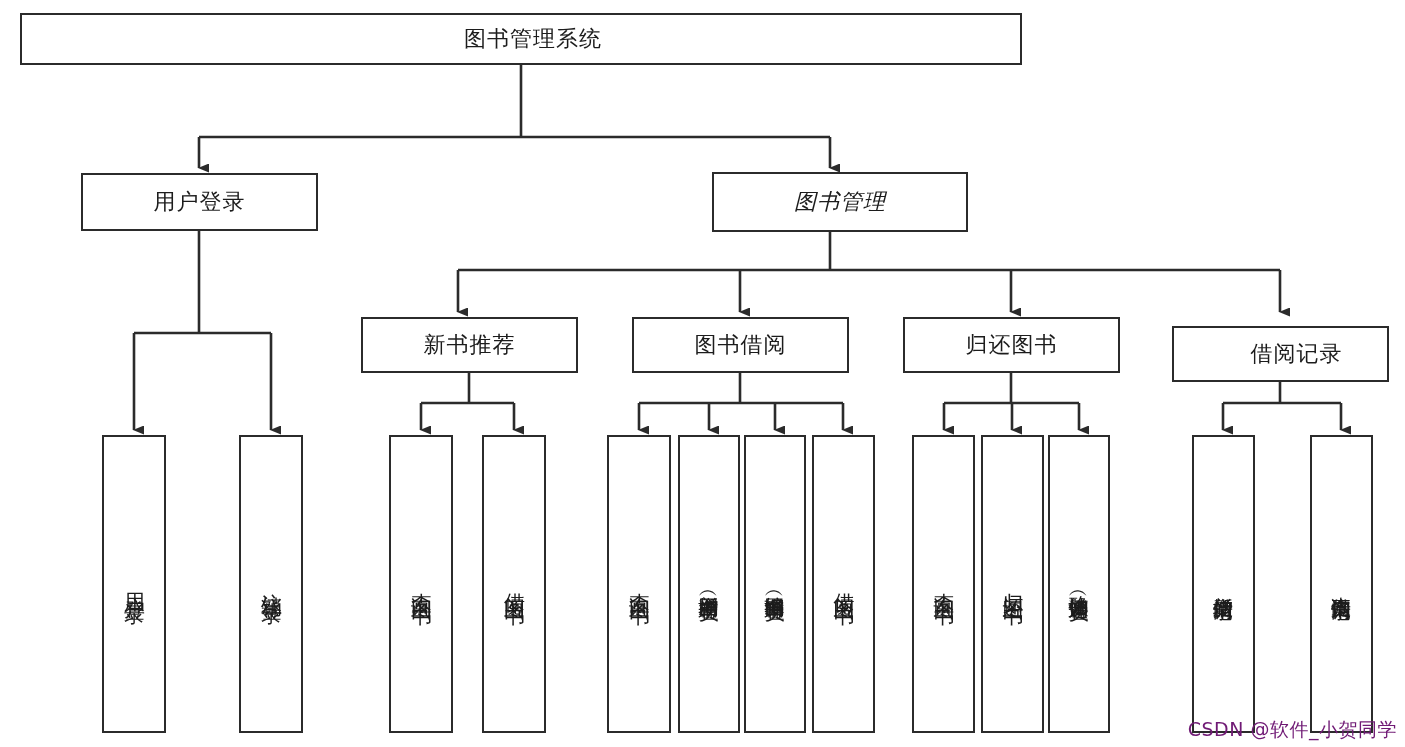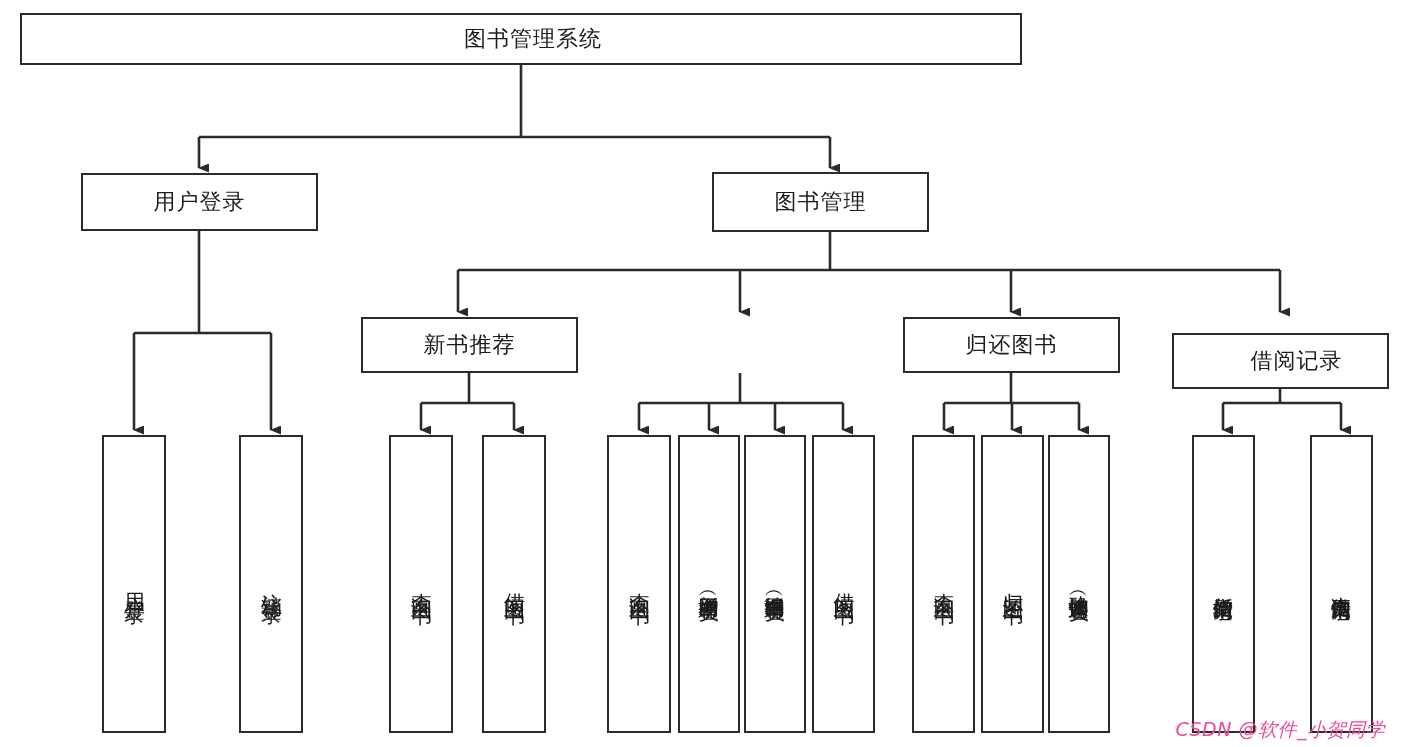--- a/index.html
+++ b/index.html
@@ -50,27 +50,26 @@
     writing-mode: vertical-rl;
     text-orientation: upright;
     white-space: nowrap;
   }
   .node.v.tight {
     letter-spacing: 1px;
     font-size: 20px;
   }
   .watermark {
     position: absolute;
-    right: 20px;
+    right: 8px;
     bottom: 4px;
     font-size: 19px;
-    color: #ec4899;
+    color: #701a75;
     letter-spacing: 0.5px;
     white-space: nowrap;
-    font-style: italic;
   }
 </style>
 </head>
 <body>
 
 <div id="stage">
 
   <svg id="wires" viewBox="0 0 1405 747" xmlns="http://www.w3.org/2000/svg">
     <defs>
       <marker id="arrow" markerWidth="9" markerHeight="11" refX="4.5" refY="10" orient="auto" markerUnits="userSpaceOnUse">
@@ -121,31 +120,34 @@
     </g>
   </svg>
 
   <div class="node h" style="left:20px; top:13px; width:1002px; height:52px;padding-left:24px;">
     <span>图书管理系统</span>
   </div>
 
   <div class="node h" style="left:81px; top:173px; width:237px; height:58px;">
     <span>用户登录</span>
   </div>
-  <div class="node h" style="left:712px; top:172px; width:217px; height:60px;">
+  <div class="node h" style="left:712px; top:172px; width:256px; height:60px;font-style:italic;">
     <span>图书管理</span>
   </div>
 
   <div class="node h" style="left:361px; top:317px; width:217px; height:56px;align-items:center;">
     <span>新书推荐</span>
   </div>
+  <div class="node h" style="left:632px; top:317px; width:217px; height:56px;">
+    <span>图书借阅</span>
+  </div>
   <div class="node h" style="left:903px; top:317px; width:217px; height:56px;">
     <span>归还图书</span>
   </div>
-  <div class="node h" style="left:1172px; top:333px; width:217px; height:56px;padding-left:32px;">
+  <div class="node h" style="left:1172px; top:326px; width:217px; height:56px;padding-left:32px;">
     <span>借阅记录</span>
   </div>
 
   <div class="node v" style="left:102px; top:435px; width:64px; height:298px;">
     <span class="vtext">用户登录</span>
   </div>
   <div class="node v" style="left:239px; top:435px; width:64px; height:298px;">
     <span class="vtext">注销登录</span>
   </div>
 

